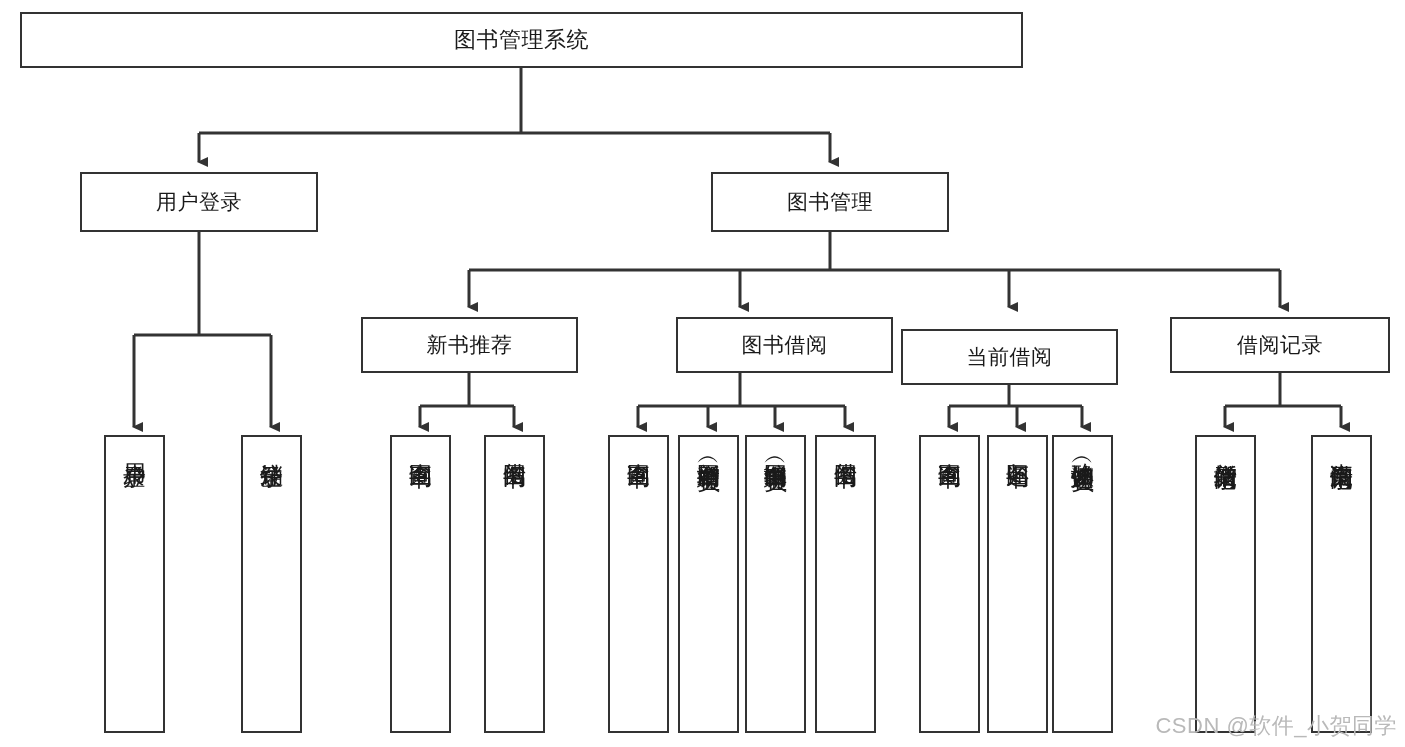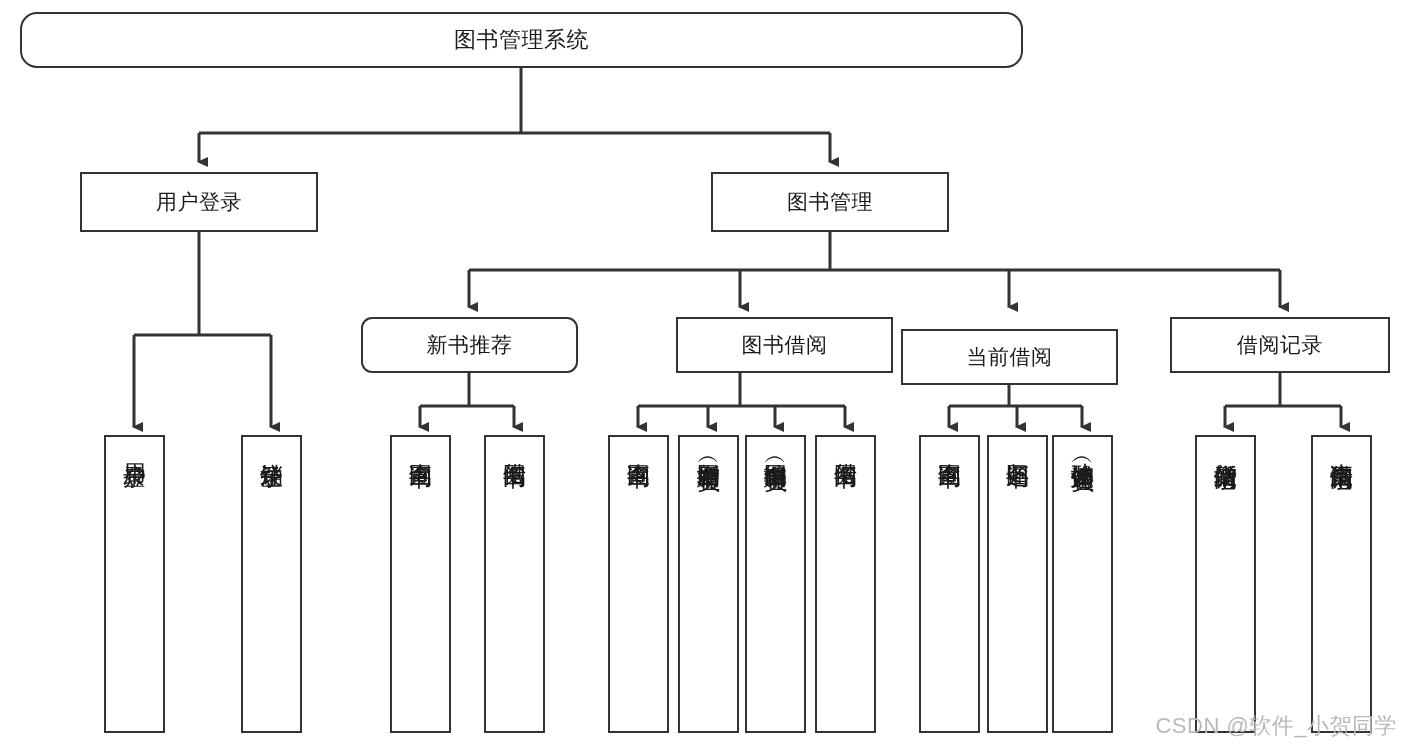--- a/index.html
+++ b/index.html
@@ -123,32 +123,32 @@
       <path d="M1017,406 L1017,427" marker-end="url(#arrow)"></path>
       <path d="M1082,406 L1082,427" marker-end="url(#arrow)"></path>
 
       <path d="M1280,373 L1280,406"></path>
       <path d="M1225,406 L1341,406"></path>
       <path d="M1225,406 L1225,427" marker-end="url(#arrow)"></path>
       <path d="M1341,406 L1341,427" marker-end="url(#arrow)"></path>
     </g>
   </svg>
 
-  <div class="node h root" style="left:20px; top:12px; width:1003px; height:56px;border-radius:17px;">
+  <div class="node h root" style="left:20px; top:12px; width:1003px; height:56px;">
     <span class="label">图书管理系统</span>
   </div>
 
   <div class="node h" style="left:80px; top:172px; width:238px; height:60px;">
     <span class="label">用户登录</span>
   </div>
   <div class="node h" style="left:711px; top:172px; width:238px; height:60px;">
     <span class="label">图书管理</span>
   </div>
 
-  <div class="node h" style="left:361px; top:317px; width:217px; height:56px;border-radius:11px;">
+  <div class="node h" style="left:361px; top:317px; width:217px; height:56px;">
     <span class="label">新书推荐</span>
   </div>
   <div class="node h" style="left:632px; top:317px; width:217px; height:56px;margin-left:44px;">
     <span class="label">图书借阅</span>
   </div>
   <div class="node h" style="left:901px; top:317px; width:217px; height:56px;margin-top:12px;">
     <span class="label">当前借阅</span>
   </div>
   <div class="node h" style="left:1170px; top:317px; width:220px; height:56px;align-items:center;">
     <span class="label">借阅记录</span>

